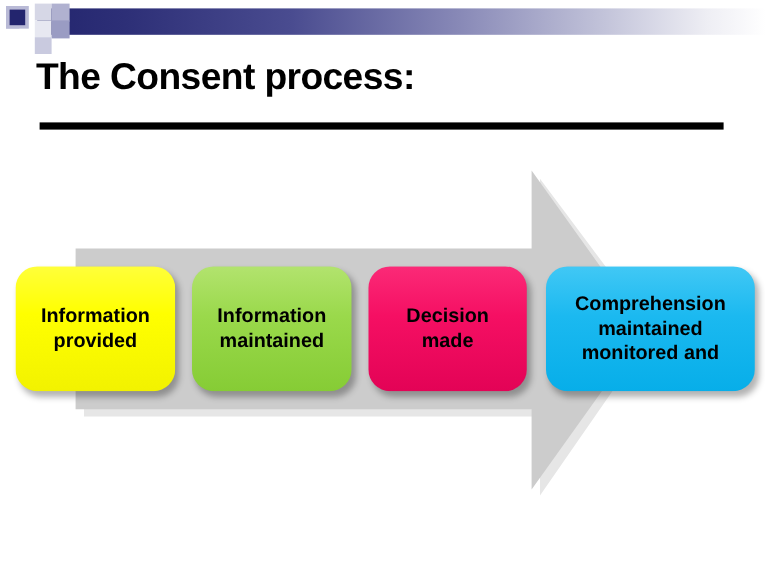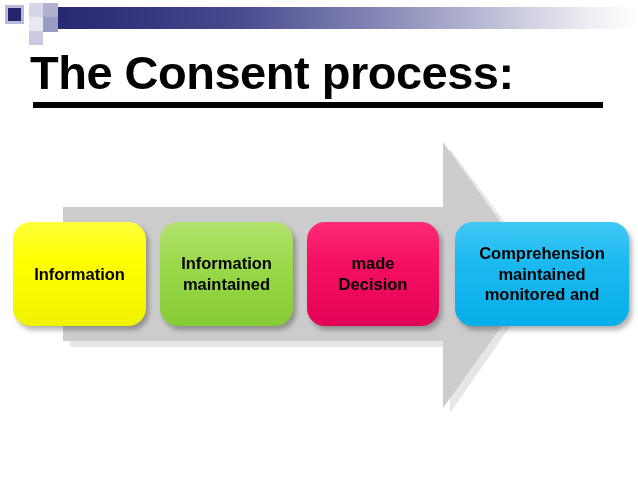--- a/index.html
+++ b/index.html
@@ -39,21 +39,21 @@
   .sq-e { left: 43px; top: 17px; width: 15px; height: 15px; background: #9a9cc3; }
   .sq-f { left: 29px; top: 31px; width: 14px; height: 14px; background: #c9cadf; }
   .sq-g { left: 16px; top: 24px; width: 10px; height: 10px; background: #ffffff; }
 
   
   .title {
     position: absolute;
     left: 30px;
     top: 48px;
     width: 580px;
-    font-size: 47px;
+    font-size: 31px;
     font-weight: bold;
     color: #000000;
     letter-spacing: -0.5px;
     white-space: nowrap;
     line-height: 1.05;
   }
   .title-rule {
     position: absolute;
     left: 33px;
     top: 102px;
@@ -136,34 +136,35 @@
 
       <polygon points="70,83 450,83 450,19 545,146 450,283 450,217 70,217" fill="#e6e6e6"></polygon>
 
       <polygon points="63,77 443,77 443,12 538,145 443,278 443,211 63,211" fill="#cccccc"></polygon>
     </svg>
   </div>
 
   <div class="box box-1">
     <div>
       <span>Information</span>
+      <span>provided</span>
     </div>
   </div>
 
   <div class="box box-2">
     <div>
       <span>Information</span>
       <span>maintained</span>
     </div>
   </div>
 
   <div class="box box-3">
     <div>
+      <span>Decision</span>
       <span>made</span>
-      <span>Decision</span>
     </div>
   </div>
 
   <div class="box box-4">
     <div>
       <span>Comprehension</span>
       <span>maintained</span>
       <span>monitored and</span>
     </div>
   </div>

